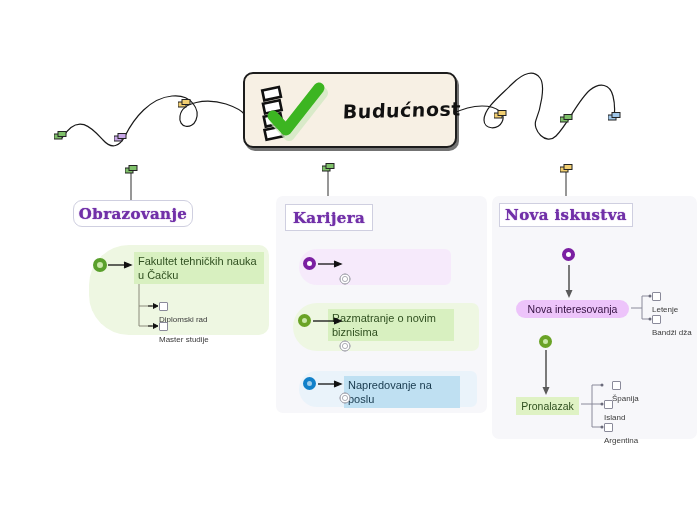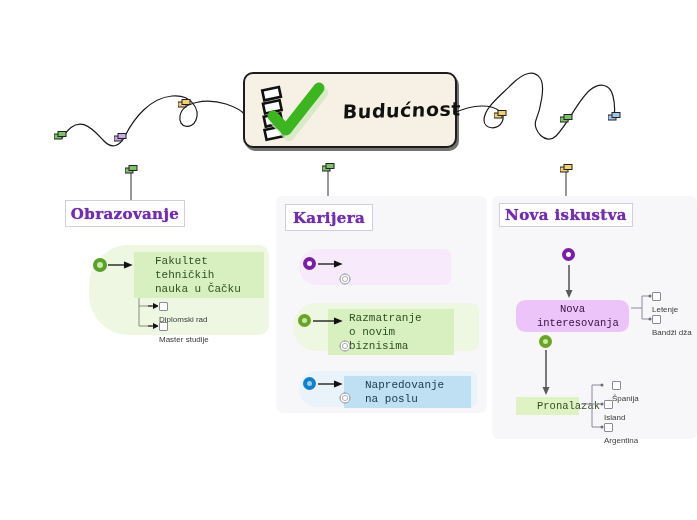--- a/index.html
+++ b/index.html
@@ -45,36 +45,36 @@
     position:absolute;background:#ffffff;border:1px solid #cfcfe0;
     box-sizing:border-box;
     display:flex;align-items:center;justify-content:center;
   }
   .head span{
     font-family:"DejaVu Serif", serif;
     font-weight:700;font-size:15px;color:#7130a8;
     letter-spacing:.4px;white-space:nowrap;
     text-shadow:0 0 1px #7130a8;
   }
-  .head.h1{left:65px;top:200px;width:120px;height:27px;}
+  .head.h1{left:73px;top:200px;width:120px;height:27px;border-radius:9px;}
   .head.h2{left:285px;top:204px;width:88px;height:27px;}
   .head.h3{left:499px;top:203px;width:134px;height:24px;}
 
   
   .blob{position:absolute;border-radius:26px 12px 12px 26px;}
 
   
   .donut{position:absolute;border-radius:50%;box-sizing:border-box;}
 
   
   .topic{
     position:absolute;
-    font-family:Liberation Mono, monospace;
+    font-family:Liberation Sans, sans-serif;
     font-size:11px;color:#17301c;line-height:14px;
-    padding:2px 21px;box-sizing:border-box;
+    padding:2px 4px;box-sizing:border-box;
   }
   .topic.green{background:#d8f0c0;color:#2f4f1f;}
   .topic.purple{background:#e7bdf5;color:#3b1b4a;}
   .topic.blue{background:#bfe0f2;color:#16384c;}
   .topic.purple2{background:#edc4fa;color:#331040;}
   .topic.green2{background:#dff2c4;color:#2f4f1f;}
 
   
   .chk{
     position:absolute;display:flex;align-items:flex-start;gap:4px;
@@ -195,21 +195,21 @@
   <div class="topic green" style="left:328px;top:309px;width:126px;">Razmatranje o novim biznisima</div>
   <svg class="clock" style="left:339px;top:340px;" viewBox="0 0 12 12">
     <circle cx="6" cy="6" r="5" fill="#fff" stroke="#9a9aa5" stroke-width="1"></circle>
     <circle cx="6" cy="6" r="2.6" fill="none" stroke="#9a9aa5" stroke-width=".8"></circle>
     <path d="M6,.5 L6,1.6 M11.5,6 L10.4,6 M6,11.5 L6,10.4 M.5,6 L1.6,6" stroke="#9a9aa5" stroke-width=".8"></path>
   </svg>
 
   <div class="blob" style="left:299px;top:371px;width:178px;height:36px;background:#eaf3fa;
               border-radius:30px 10px 10px 30px;"></div>
   <div class="donut" style="left:303px;top:377px;width:13px;height:13px;border:4px solid #1180c9;background:#9ecdeb;"></div>
-  <div class="topic blue" style="left:344px;top:376px;width:127px;">Napredovanje na poslu</div>
+  <div class="topic blue" style="left:344px;top:376px;width:116px;">Napredovanje na poslu</div>
   <svg class="clock" style="left:339px;top:392px;" viewBox="0 0 12 12">
     <circle cx="6" cy="6" r="5" fill="#fff" stroke="#9a9aa5" stroke-width="1"></circle>
     <circle cx="6" cy="6" r="2.6" fill="none" stroke="#9a9aa5" stroke-width=".8"></circle>
     <path d="M6,.5 L6,1.6 M11.5,6 L10.4,6 M6,11.5 L6,10.4 M.5,6 L1.6,6" stroke="#9a9aa5" stroke-width=".8"></path>
   </svg>
 
   <svg class="deco" viewBox="0 0 697 520">
     <g stroke="#111" stroke-width="1.3" fill="none">
       <path d="M318,264 L338,264"></path>
         <path d="M334,261 L341,264 L334,267" fill="#111"></path>

